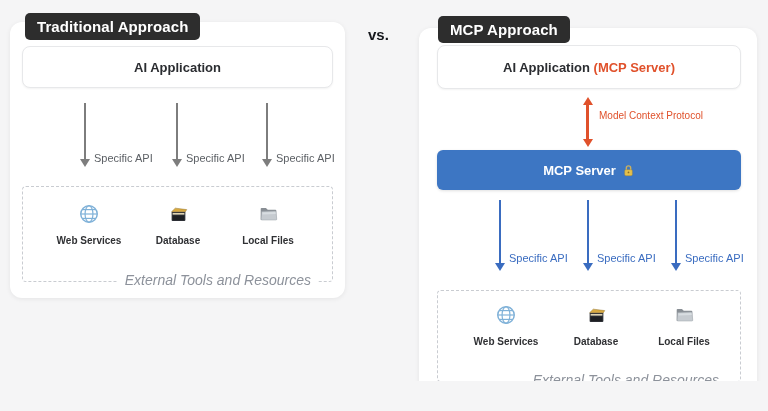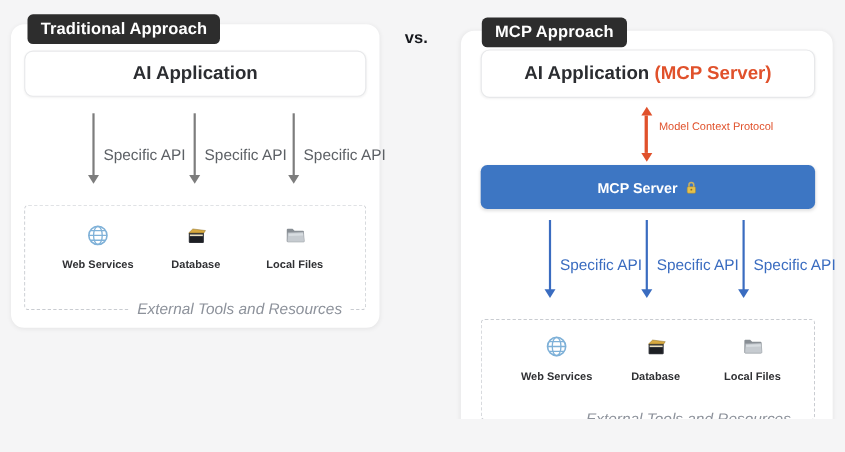--- a/index.html
+++ b/index.html
@@ -18,21 +18,21 @@
   }
   .badge {
     position:absolute; background:#2d2d2d; color:#ffffff;
     font-size:15px; font-weight:700; padding:5px 12px; border-radius:5px;
     letter-spacing:.1px; z-index:3;
   }
   .app-box {
     position:absolute; background:#ffffff; border:1px solid #e7e8ea;
     border-radius:8px; box-shadow:0 1px 2px rgba(0,0,0,0.05);
     display:flex; align-items:center; justify-content:center;
-    font-size:17px; font-weight:700; color:#2b2d31; white-space:pre;
+    font-size:13px; font-weight:700; color:#2b2d31; white-space:pre;
   }
   .vs {
     position:absolute; left:368px; top:26px; font-size:15px; font-weight:800;
     color:#15171c;
   }
 
   
   .v-arrow { position:absolute; width:2px; background:#7d7d7d; }
   .v-arrow::after {
     content:""; position:absolute; left:50%; transform:translateX(-50%);
@@ -50,21 +50,21 @@
     border-left:5px solid transparent; border-right:5px solid transparent;
     border-bottom:8px solid #e0512b;
   }
   .double-arrow::after {
     content:""; position:absolute; left:50%; transform:translateX(-50%);
     bottom:-8px; width:0; height:0;
     border-left:5px solid transparent; border-right:5px solid transparent;
     border-top:8px solid #e0512b;
   }
 
-  .api-label { position:absolute; font-size:14px; color:#5c6065; white-space:nowrap; }
+  .api-label { position:absolute; font-size:11px; color:#5c6065; white-space:nowrap;margin-top:20px; }
   .api-label.blue { color:#3a6cc0; }
   .protocol-label { position:absolute; font-size:10px; color:#e0512b; white-space:nowrap; }
 
   
   .dashed-box {
     position:absolute; border:1px dashed #c9ccd1; border-radius:4px;
     background:#ffffff;
   }
   .tool-col { position:absolute; top:16px; width:100px; text-align:center; }
   .tool-icon { display:inline-block; height:24px; }

